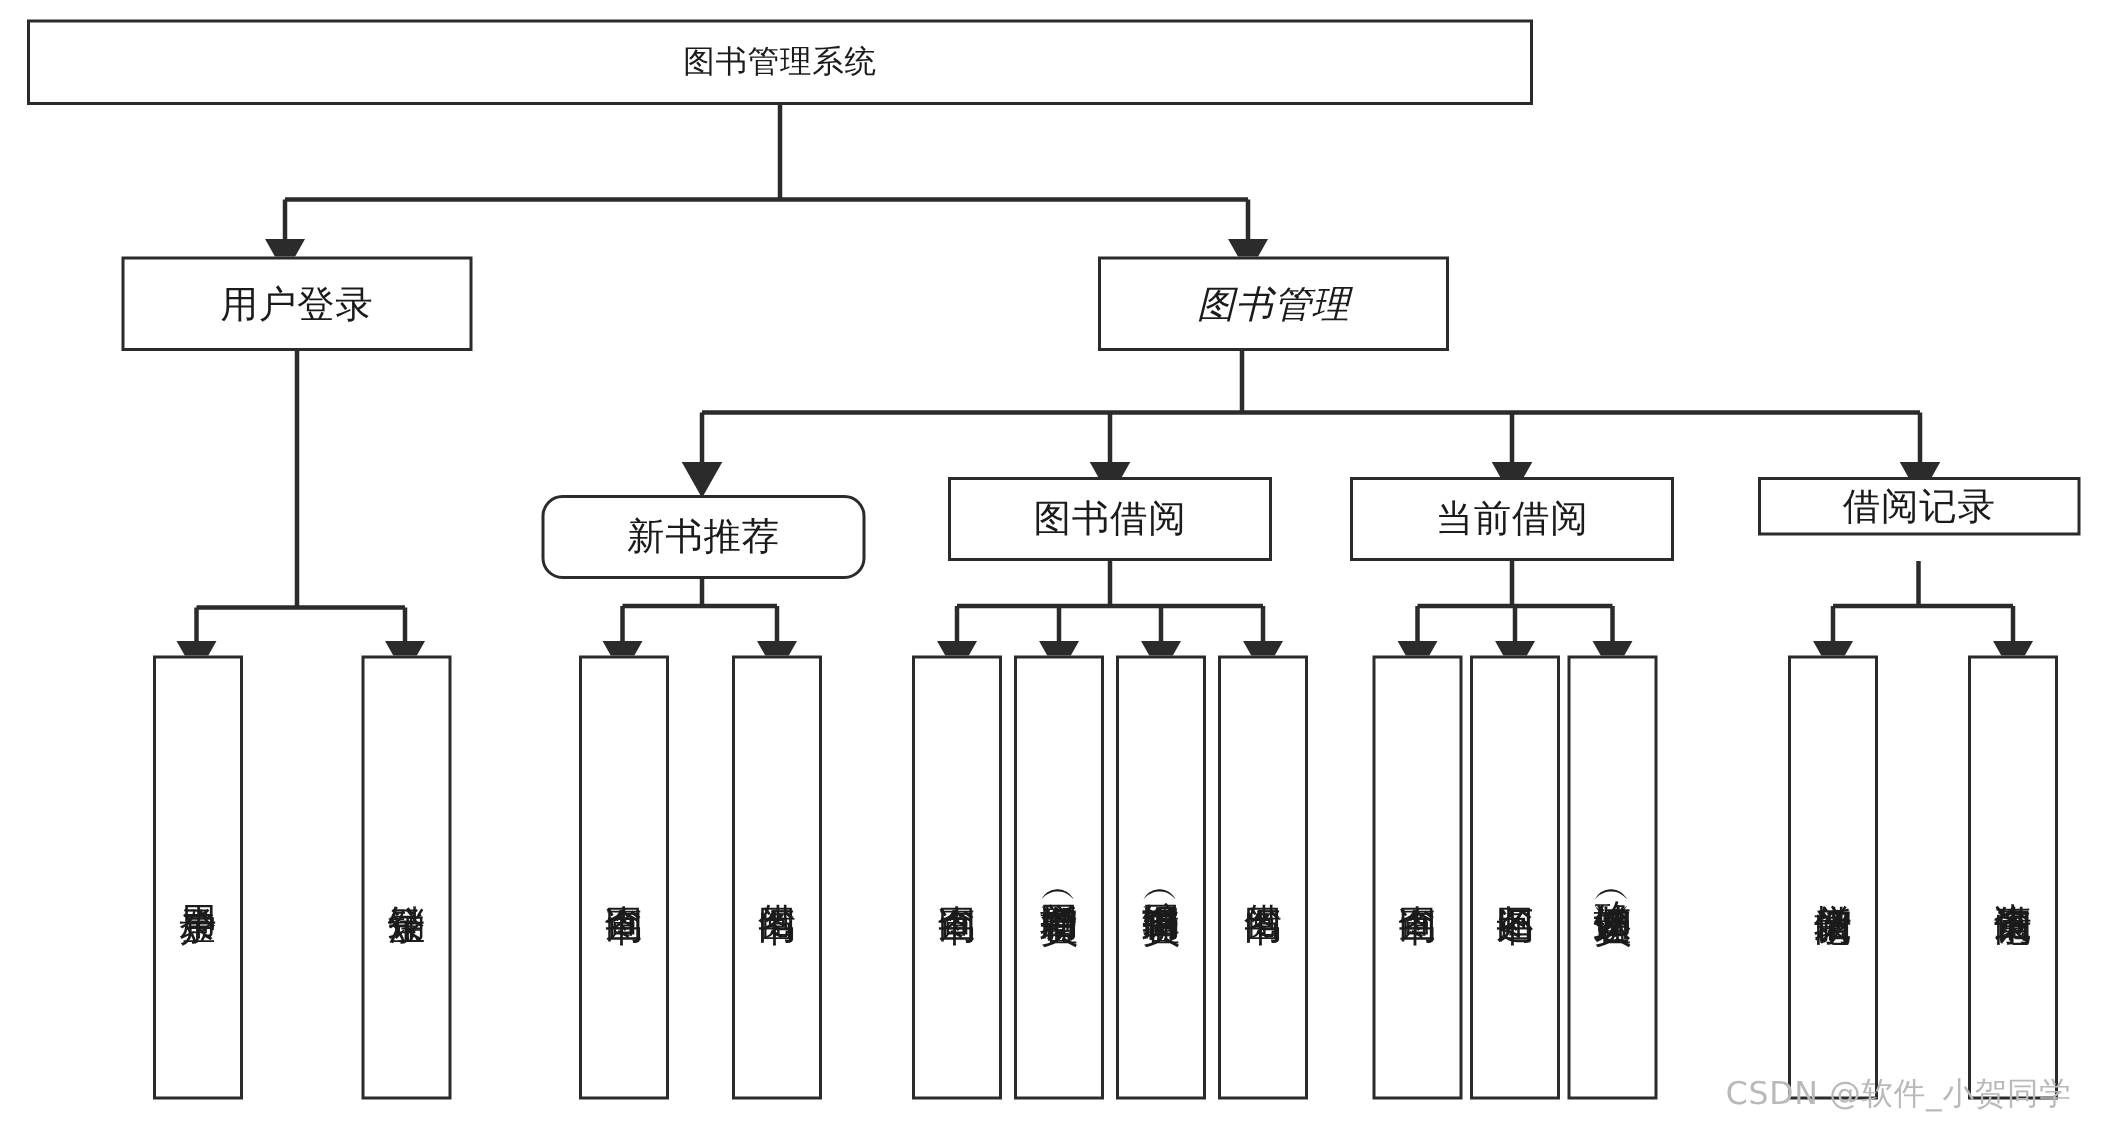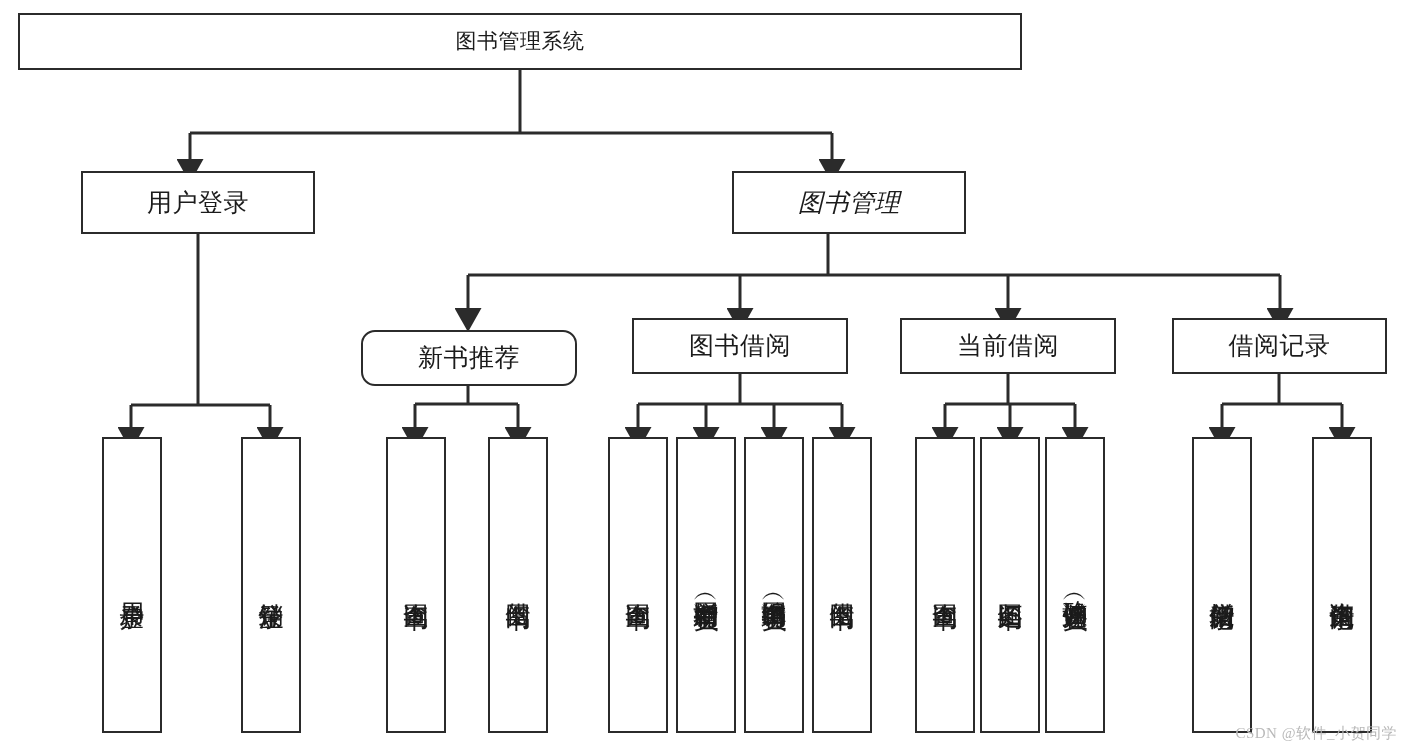--- a/index.html
+++ b/index.html
@@ -54,28 +54,27 @@
   .node.v .label {
     writing-mode: vertical-rl;
     text-orientation: upright;
     font-size: 25px;
     line-height: 1.08;
     letter-spacing: 1px;
     max-height: 100%;
   }
   .watermark {
     position: absolute;
-    right: 8px;
+    right: 24px;
     bottom: 4px;
-    font-size: 15px;
+    font-size: 21px;
     color: #b9b9b9;
     letter-spacing: 0.5px;
     z-index: 5;
     white-space: nowrap;
-    font-family: Liberation Serif, serif;
   }
 </style>
 </head>
 <body>
 
 <div id="canvas">
 
   <svg id="edges" viewBox="0 0 1405 747" xmlns="http://www.w3.org/2000/svg">
     <defs>
       <marker id="arrow" markerWidth="9" markerHeight="9" refX="1" refY="4.5" orient="auto" markerUnits="strokeWidth">
@@ -143,21 +142,21 @@
   </div>
 
   <div class="node h" style="left:900px; top:318px; width:216px; height:56px;">
     <span class="label">当前借阅</span>
   </div>
 
   <div class="node h" style="left:632px; top:318px; width:216px; height:56px;">
     <span class="label">图书借阅</span>
   </div>
 
-  <div class="node h" style="left:1172px; top:318px; width:215px; height:56px;">
+  <div class="node h" style="left:1172px; top:318px; width:215px; height:39px;">
     <span class="label">借阅记录</span>
   </div>
 
   <div class="node v" style="left:102px; top:437px; width:60px; height:296px;">
     <span class="label">用户登录</span>
   </div>
 
   <div class="node v" style="left:241px; top:437px; width:60px; height:296px;">
     <span class="label">注销登录</span>
   </div>

